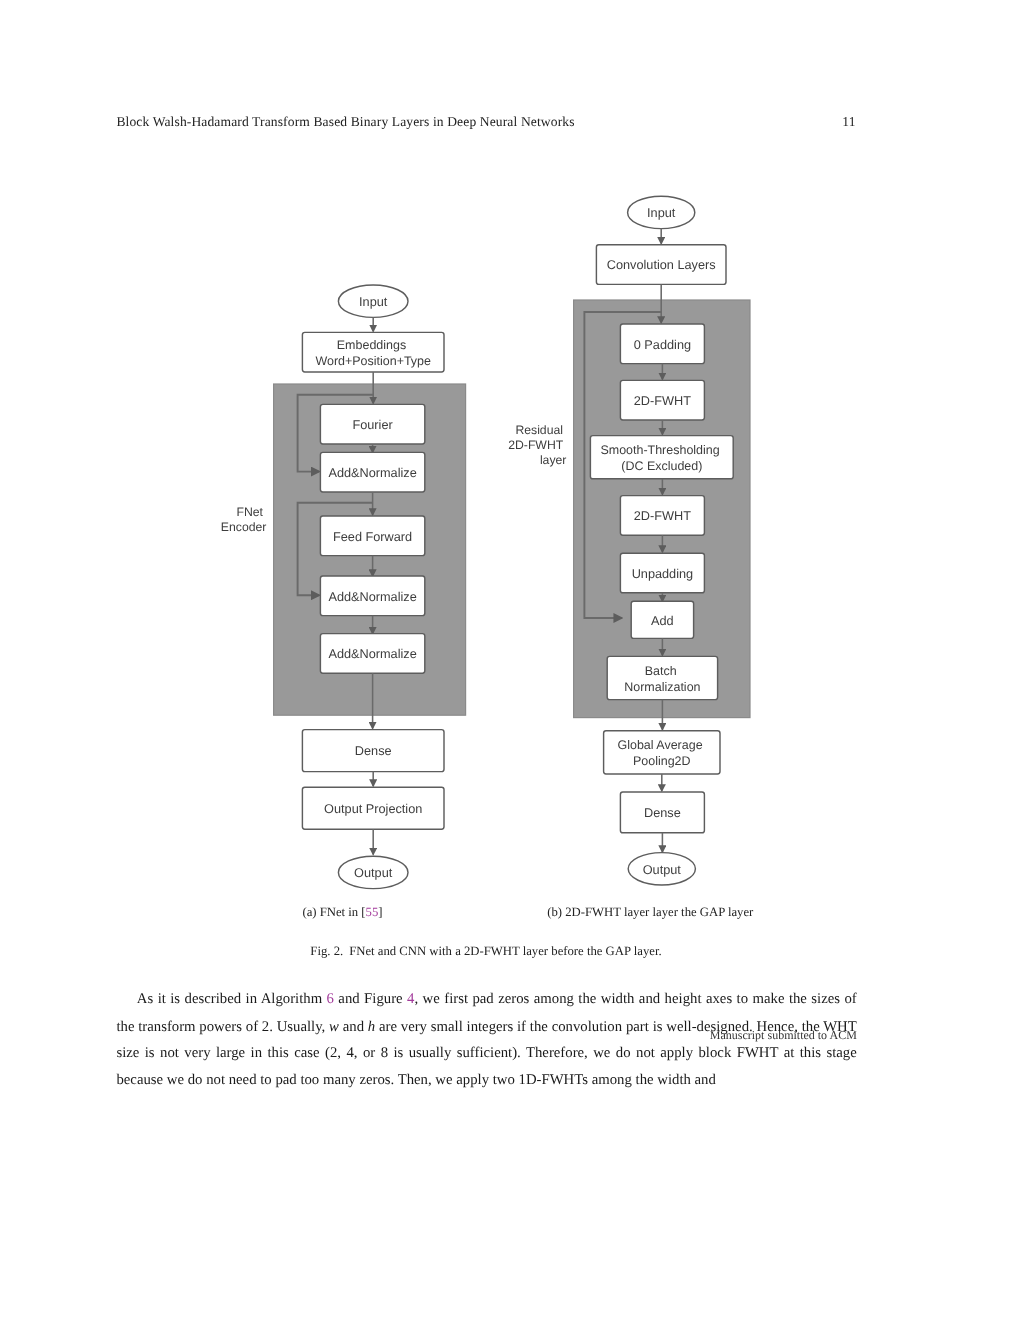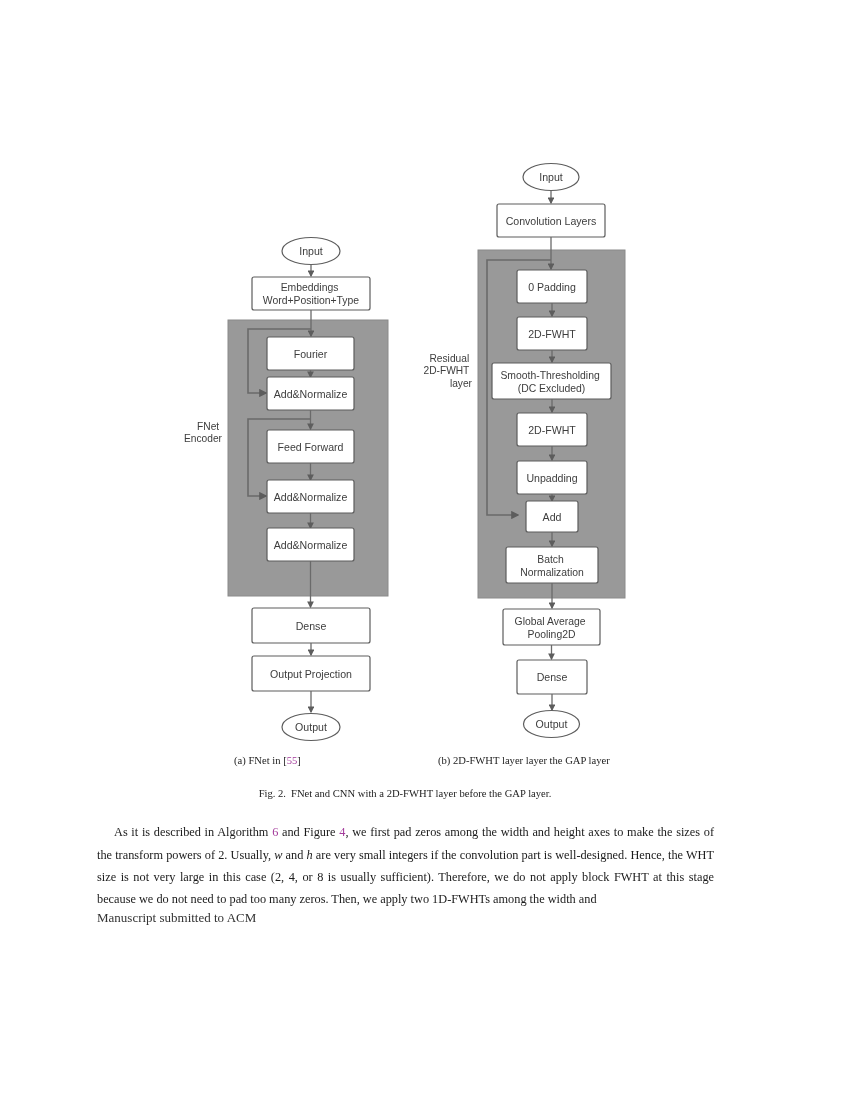--- a/index.html
+++ b/index.html
@@ -21,21 +21,21 @@
   }
   .runhead .title{white-space:nowrap;}
   .runhead .folio{font-size:11.3px;}
 
   
   .figure{position:absolute;left:0;top:140px;width:850px;height:680px;}
   .figure svg{display:block;}
 
   
   .subcaps{
-    position:absolute;left:97px;top:755px;width:616px;height:18px;
+    position:absolute;left:115px;top:755px;width:616px;height:18px;
     font-size:10.6px;color:#222;
   }
   .subcap{position:absolute;white-space:nowrap;}
   .subcap-a{left:137px;}
   .subcap-b{left:341px;}
   .cite{color:#a33b9b;}
 
   
   .figcaption{
     position:absolute;left:97px;top:788px;width:616px;
@@ -48,29 +48,33 @@
     position:absolute;left:97px;top:809px;width:617px;
     font-size:12.3px;line-height:22.3px;text-align:justify;
     color:#1a1a1a;
   }
   .body-par .indent{display:inline-block;width:17px;}
   .ref{color:#a33b9b;}
   .it{font-style:italic;}
 
   
   .footer{
-    position:absolute;left:97px;top:910px;width:617px;
-    font-size:13px;color:#333;
+    position:absolute;left:97px;top:858px;width:617px;
+    text-align:right;font-size:10px;color:#333;
   }
 </style>
 </head>
 <body>
 
 <div class="page">
 
+  <div class="runhead">
+    <span class="title">Block Walsh-Hadamard Transform Based Binary Layers in Deep Neural Networks</span>
+    <span class="folio">11</span>
+  </div>
 
   <div class="figure">
   <svg width="850" height="680" viewBox="0 0 850 680" xmlns="http://www.w3.org/2000/svg" font-family="Liberation Sans, sans-serif">
     <defs>
       <marker id="ah" viewBox="0 0 10 10" refX="8.2" refY="5" markerWidth="5.2" markerHeight="5.2" orient="auto-start-reverse">
         <path d="M 0 0 L 10 5 L 0 10 z" fill="#5d5d5d"></path>
       </marker>
     </defs>
 
     <g>

